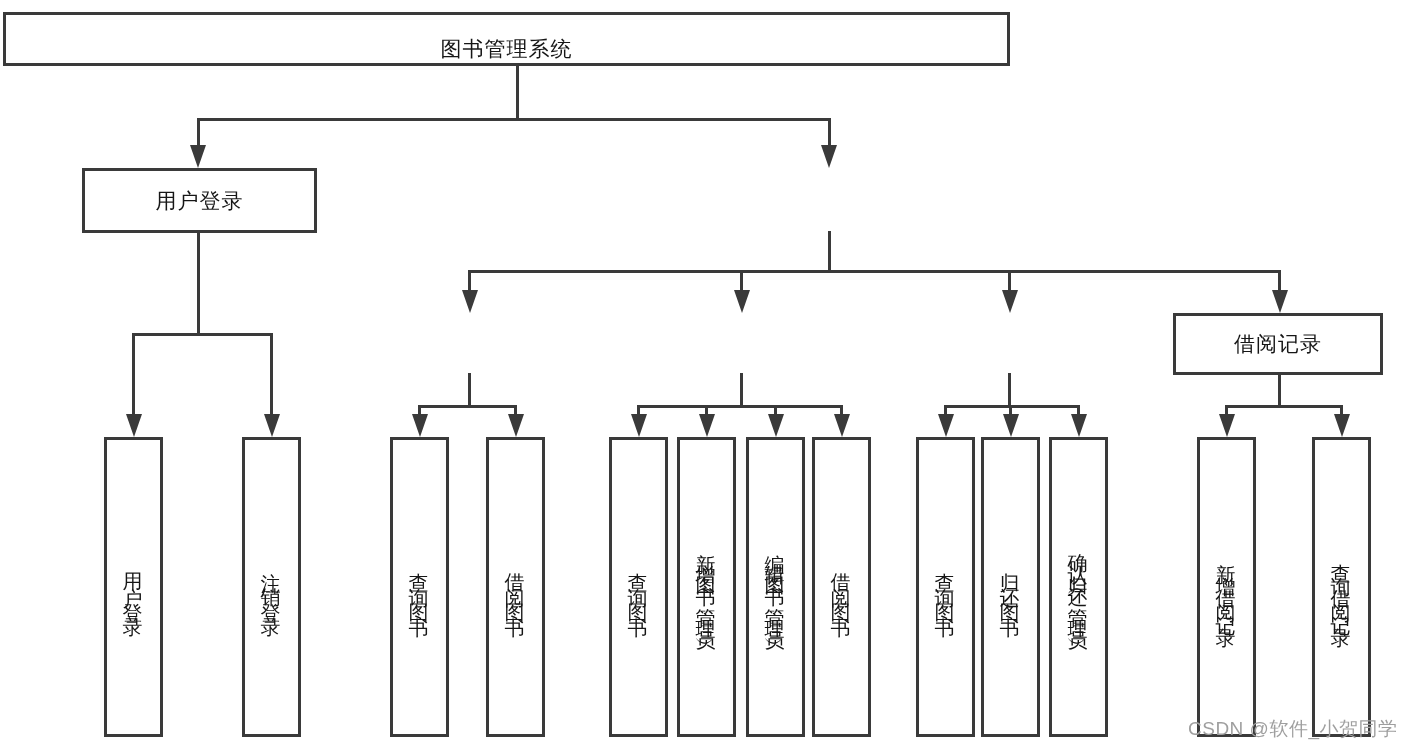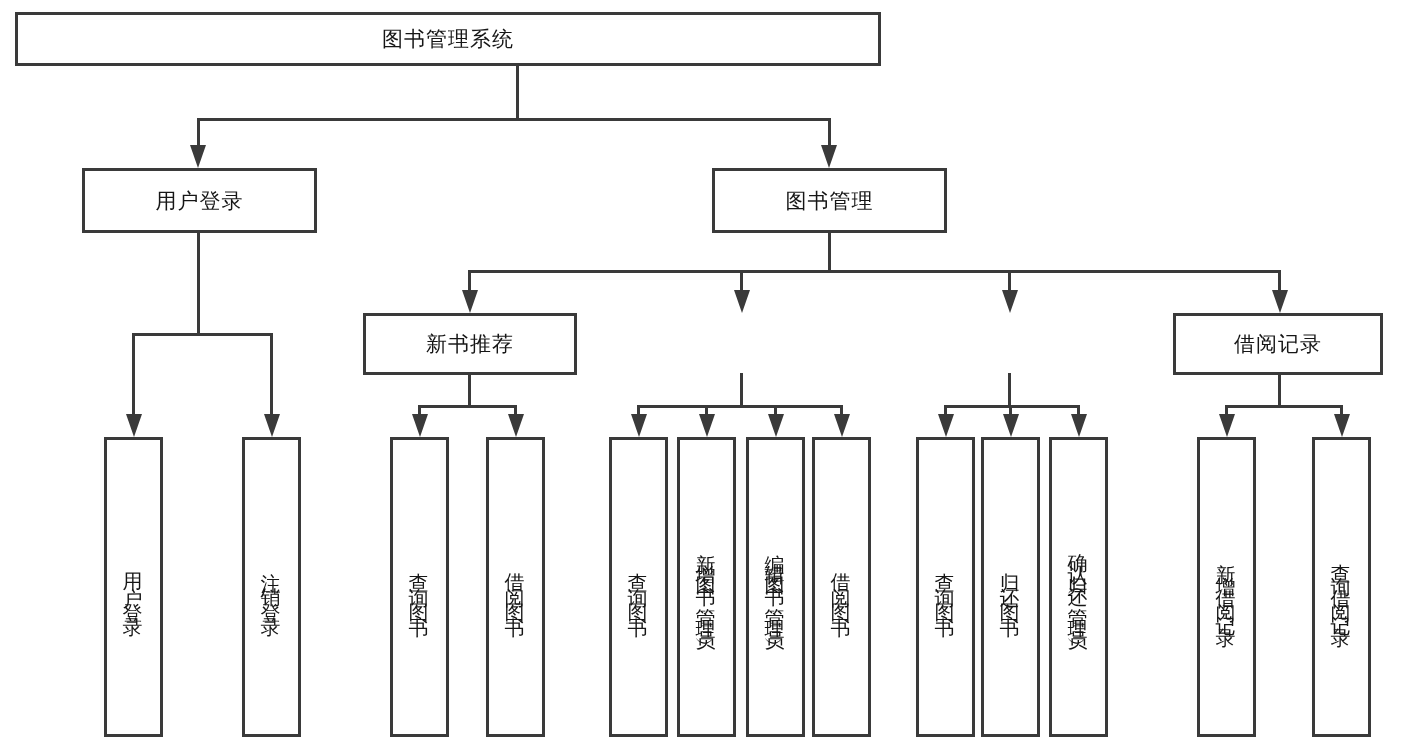--- a/index.html
+++ b/index.html
@@ -32,59 +32,53 @@
   .watermark {
     position:absolute; left:1188px; top:716px; z-index:10;
     font-size:19px; color:#9f9f9f; letter-spacing:0.5px; white-space:nowrap;
   }
 </style>
 </head>
 <body>
 
 <div id="stage">
 
-  <div class="box" style="left:15px; top:12px; width:866px; height:54px;">
+  <div class="box" style="left:3px; top:12px; width:1007px; height:54px;align-items:flex-end;">
     <span>图书管理系统</span>
   </div>
 
   <div class="vl" style="left:516px; top:64px; height:56px;"></div>
   <div class="hl" style="left:197px; top:118px; width:634px;"></div>
   <div class="vl" style="left:197px; top:118px; height:30px;"></div>
   <div class="ar" style="left:190px; top:145px;"></div>
   <div class="vl" style="left:828px; top:118px; height:30px;"></div>
   <div class="ar" style="left:821px; top:145px;"></div>
 
   <div class="box" style="left:82px; top:168px; width:235px; height:65px;">
     <span>用户登录</span>
-  </div>
-  <div class="box" style="left:712px; top:168px; width:235px; height:65px;">
-    <span>图书管理</span>
   </div>
 
   <div class="vl" style="left:197px; top:231px; height:105px;"></div>
   <div class="hl" style="left:132px; top:333px; width:141px;"></div>
   <div class="vl" style="left:132px; top:333px; height:83px;"></div>
   <div class="ar" style="left:126px; top:414px;"></div>
   <div class="vl" style="left:270px; top:333px; height:83px;"></div>
   <div class="ar" style="left:264px; top:414px;"></div>
 
   <div class="vl" style="left:828px; top:231px; height:42px;"></div>
   <div class="hl" style="left:468px; top:270px; width:813px;"></div>
   <div class="vl" style="left:468px; top:270px; height:22px;"></div>
   <div class="ar" style="left:462px; top:290px;"></div>
   <div class="vl" style="left:740px; top:270px; height:22px;"></div>
   <div class="ar" style="left:734px; top:290px;"></div>
   <div class="vl" style="left:1008px; top:270px; height:22px;"></div>
   <div class="ar" style="left:1002px; top:290px;"></div>
   <div class="vl" style="left:1278px; top:270px; height:22px;"></div>
   <div class="ar" style="left:1272px; top:290px;"></div>
 
-  <div class="box" style="left:363px; top:313px; width:214px; height:62px;">
-    <span>新书推荐</span>
-  </div>
   <div class="box" style="left:1173px; top:313px; width:210px; height:62px;">
     <span>借阅记录</span>
   </div>
 
   <div class="vl" style="left:468px; top:373px; height:34px;"></div>
   <div class="hl" style="left:418px; top:405px; width:99px;"></div>
   <div class="vl" style="left:418px; top:405px; height:12px;"></div>
   <div class="ar" style="left:412px; top:414px;"></div>
   <div class="vl" style="left:514px; top:405px; height:12px;"></div>
   <div class="ar" style="left:508px; top:414px;"></div>
@@ -153,14 +147,15 @@
     <span>确认归还（管理员）</span>
   </div>
 
   <div class="box leaf ls-mid" style="left:1197px; top:437px; width:59px; height:300px;">
     <span>新增借阅记录</span>
   </div>
   <div class="box leaf ls-mid" style="left:1312px; top:437px; width:59px; height:300px;">
     <span>查询借阅记录</span>
   </div>
 
+  <div class="watermark">CSDN @软件_小贺同学</div>
 
 </div>
 
 </body></html>

